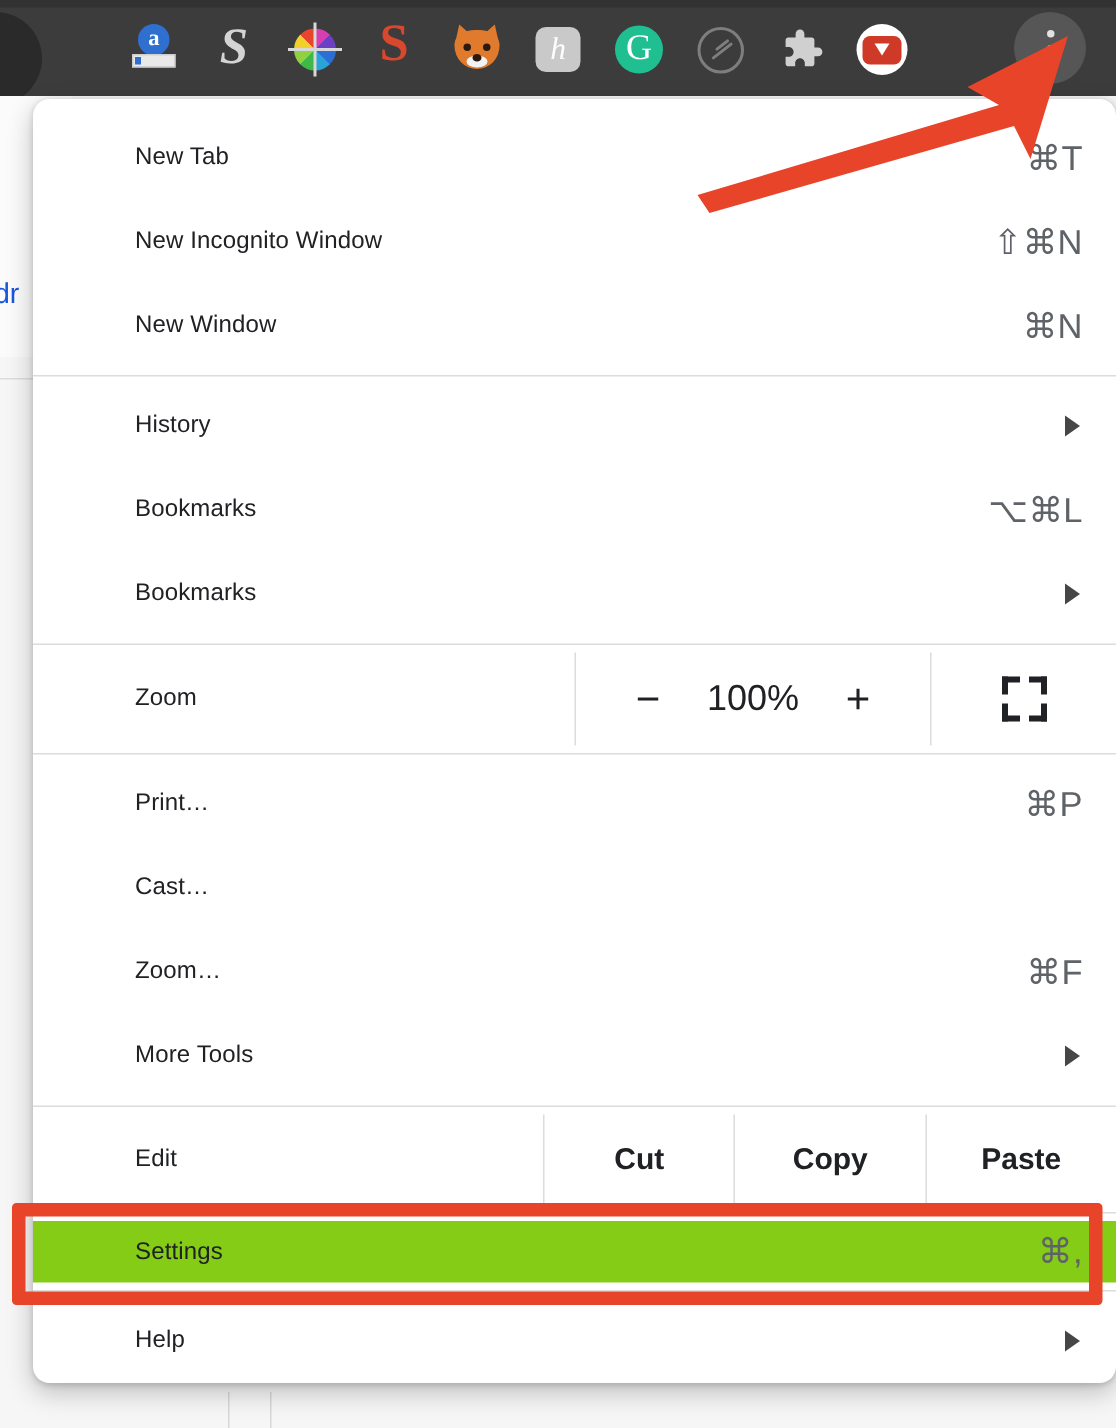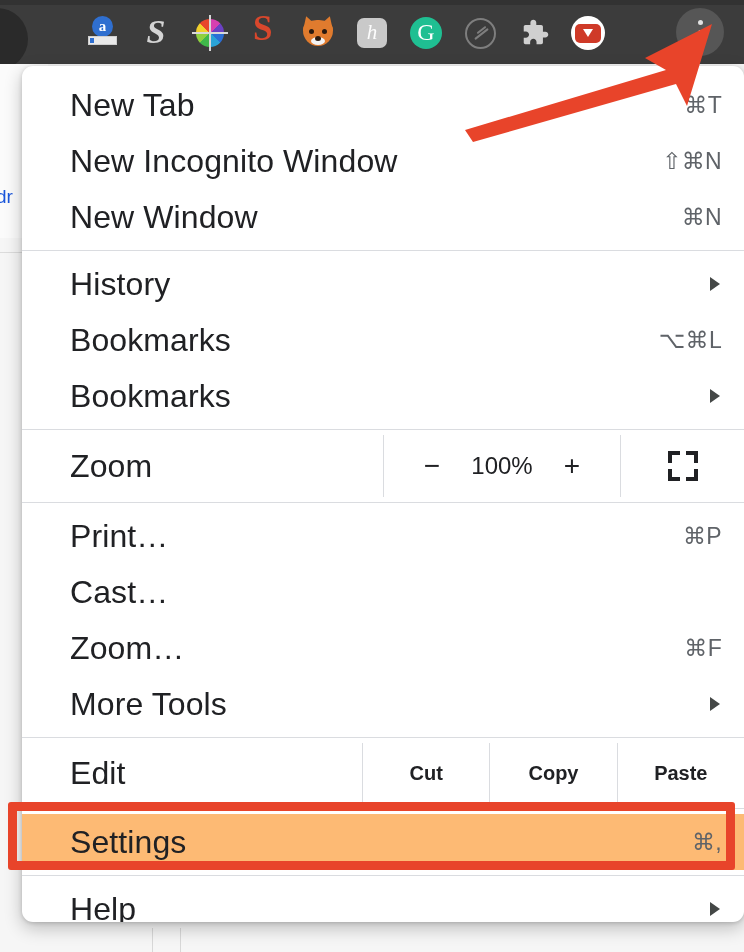--- a/index.html
+++ b/index.html
@@ -311,25 +311,26 @@
   }
 
   .mrow {
     position: relative;
     height: 56px;
     display: flex;
     align-items: center;
     box-sizing: border-box;
   }
   .mlabel {
-    font-size: 32px;
+    font-size: 16px;
     color: #202124;
     padding-left: 48px;
     letter-spacing: 0.1px;
     white-space: nowrap;
+    margin-left: 20px;
   }
   .maccel {
     position: absolute;
     right: 22px;
     font-size: 23px;
     color: #5f6368;
     letter-spacing: 0.3px;
     white-space: nowrap;
   }
   .marrow {
@@ -409,23 +410,23 @@
     display: flex; align-items: center; justify-content: center;
     border-left: 1px solid #dadce0;
     font-size: 20px;
     color: #202124;
     font-weight: bold;
   }
 
   
   .srow {
     position: relative;
-    height: 56px;
+    height: 41px;
     display: flex; align-items: center;
-    background: #fdba74;
+    background: #84cc16;
   }
 
   
   .red-rect {
     position: absolute;
     left: 8px; top: 802px;
     width: 727px; height: 68px;
     border: 9px solid #e8442a;
     border-radius: 3px;
     box-sizing: border-box;

